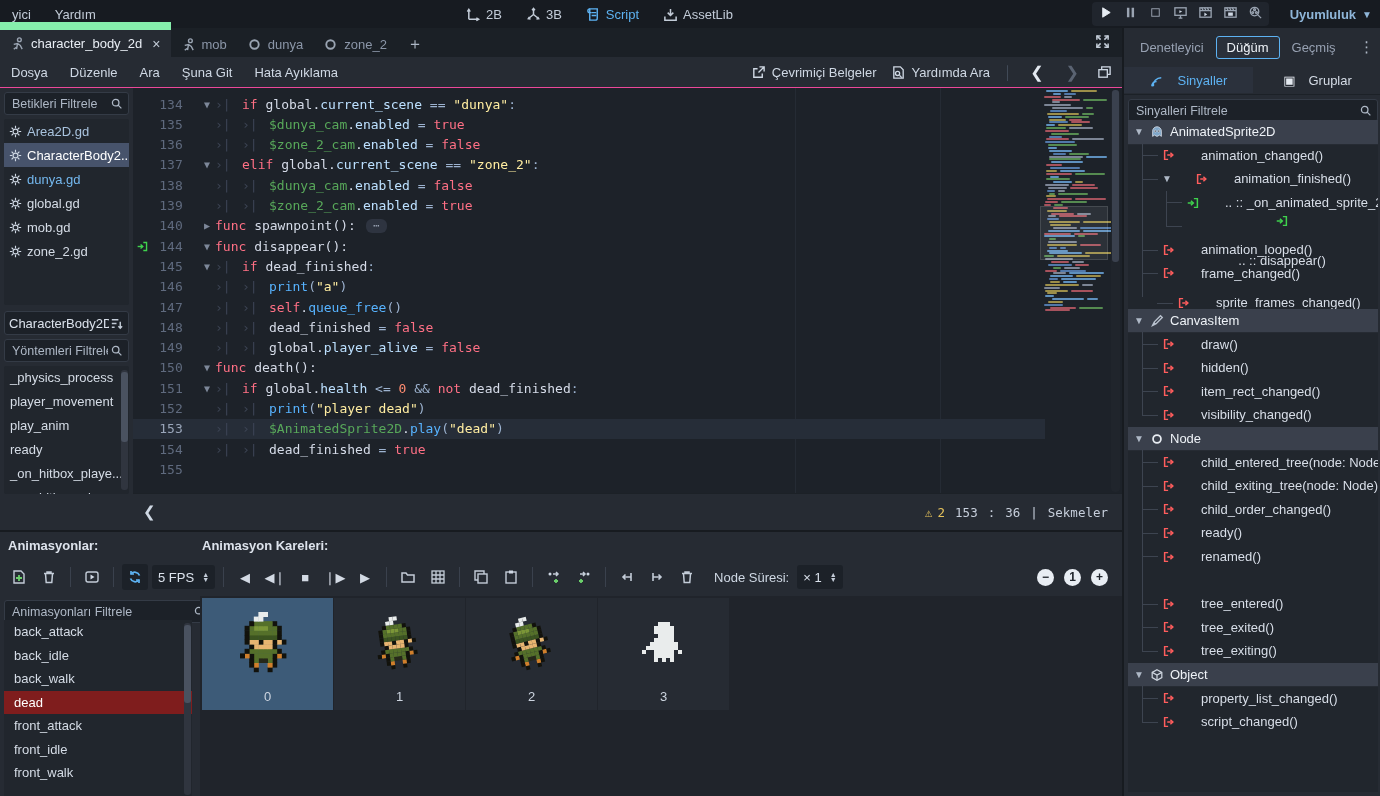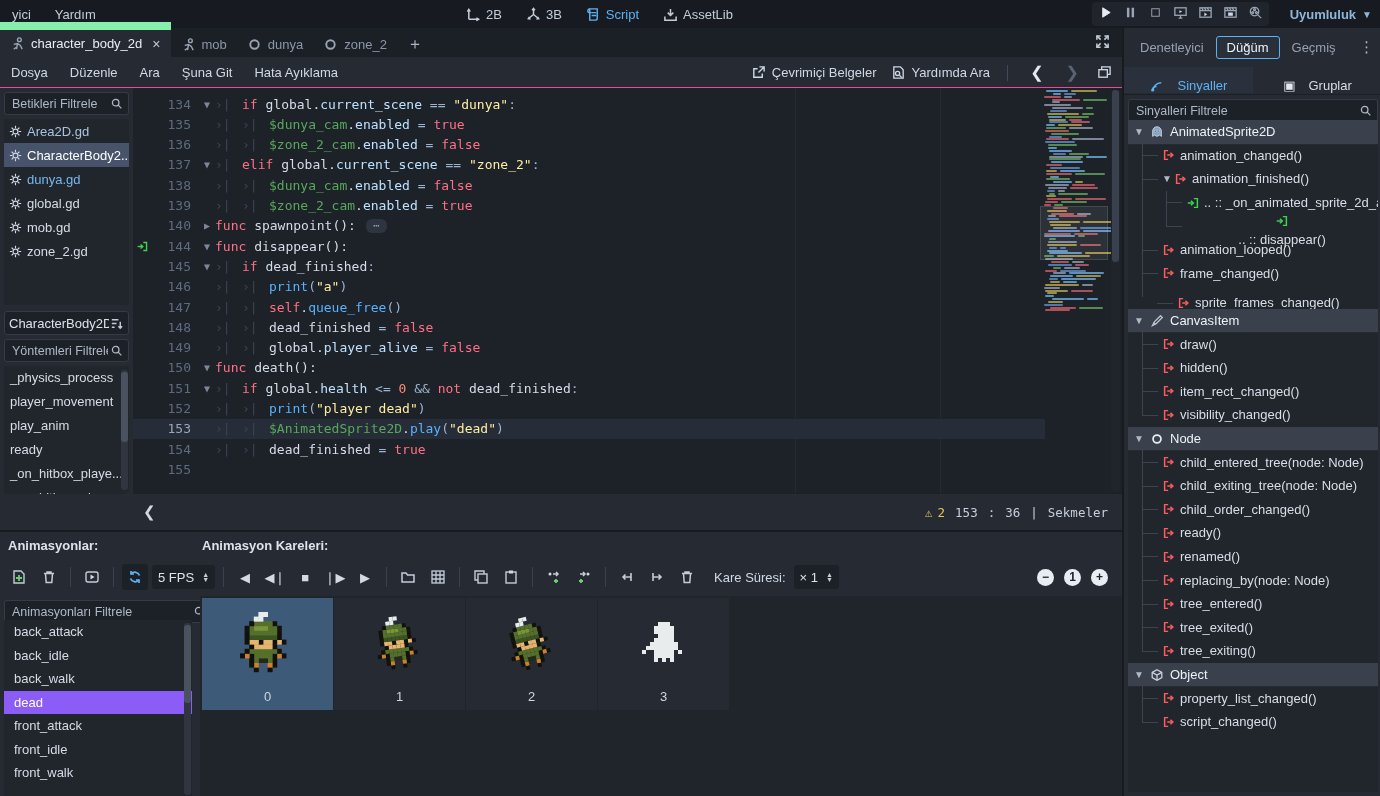--- a/index.html
+++ b/index.html
@@ -64,21 +64,21 @@
   .mitem{height:24px;line-height:24px;padding:0 6px;color:#d5dce6;white-space:nowrap;overflow:hidden;}
   .vscroll{position:absolute;right:1px;top:2px;width:7px;border-radius:3px;background:#30353f;}
   .vscroll .thumb{position:absolute;left:0;width:7px;border-radius:3px;background:#4a5260;}
   
   #code{position:absolute;left:133px;top:60px;right:0;bottom:36px;background:#1d2229;overflow:hidden;}
   .guide{position:absolute;top:0;bottom:0;width:1px;background:#252b34;}
   .code-line{position:absolute;left:0;right:80px;height:20px;display:flex;align-items:center;
              font-family:"DejaVu Sans Mono",monospace;font-size:13px;white-space:pre;}
   .code-line.current{background:#262d38;right:77px;}
   .g-conn{width:18px;text-align:center;display:flex;justify-content:center;}
-  .g-num{width:40px;text-align:right;color:#5f6a7e;padding-right:8px;}
+  .g-num{width:40px;text-align:center;color:#5f6a7e;padding-right:8px;}
   .code-line.current .g-num{color:#9aa6ba;}
   .g-fold{width:16px;color:#7d8799;font-size:10px;text-align:center;}
   .tabmark{display:inline-block;width:27px;color:#3c4454;}
   .tok-kw{color:#ff7085;}
   .tok-str{color:#ffeda1;}
   .tok-node{color:#58a85a;}
   .tok-fn{color:#57b3ff;}
   .tok-mem{color:#bce0ff;}
   .tok-sym{color:#9db3d0;}
   .tok-num{color:#ff8c70;}
@@ -115,48 +115,48 @@
   .spin .ud{display:flex;flex-direction:column;font-size:7px;color:#c3ccd8;line-height:5px;}
   .playtxt{font-size:13px;color:#d3dae4;width:26px;height:26px;display:flex;align-items:center;justify-content:center;}
   #bp-zoom{margin-left:auto;display:flex;align-items:center;gap:10px;padding-right:14px;}
   .zbtn{width:17px;height:17px;border-radius:50%;background:#e8edf3;color:#20252c;font-weight:bold;
         display:flex;align-items:center;justify-content:center;font-size:12px;line-height:1;}
   #framedur{display:flex;align-items:center;gap:8px;margin-left:10px;color:#cfd8e4;}
   
   #animfilter{position:absolute;left:0;top:64px;width:196px;}
   #animlist{position:absolute;left:4px;top:88px;width:188px;bottom:0;background:#21262d;overflow:hidden;}
   .aitem{height:23.5px;line-height:23.5px;padding:0 10px;color:#d5dce6;}
-  .aitem.sel{background:#8b5cf6;color:#fff;}
+  .aitem.sel{background:#7f1d1d;color:#fff;}
   
   #framespane{position:absolute;left:200px;top:64px;right:0;bottom:0;background:#20242b;}
   #frames{position:absolute;left:2px;top:2px;display:flex;gap:1px;}
   .frame{width:131px;height:112px;position:relative;background:#262b33;}
   .frame.sel{background:#3d5b78;}
   .frame .num{position:absolute;bottom:6px;width:100%;text-align:center;color:#cdd5e0;}
   .frame .spr{position:absolute;left:50%;top:44px;}
   
   #dock{position:absolute;left:1122px;top:28px;width:258px;bottom:0;background:#262b33;
         border-left:2px solid #171b20;}
   #docktabs{height:30px;display:flex;align-items:center;padding:4px 4px 0 6px;gap:2px;}
   .dtab{padding:3px 10px;color:#97a1b2;border-radius:3px;}
   .dtab.active{border:1px solid #5db2f2;background:#2a303a;color:#eef2f7;}
   #dockdots{margin-left:auto;color:#aeb8c6;font-size:15px;padding-right:4px;}
   #subtabs{height:28px;display:flex;align-items:center;margin-top:4px;border-bottom:1px solid #1c2127;}
-  .sub{flex:1;display:flex;align-items:flex-end;justify-content:center;gap:13px;height:26px;color:#d5dce6;}
+  .sub{flex:1;display:flex;align-items:center;justify-content:center;gap:13px;height:26px;color:#d5dce6;}
   .sub.active{color:#5db2f2;background:#2b313c;}
   .sub .ic{stroke:#d5dce6;}
   .sub.active .ic{stroke:#5db2f2;}
   .sub .boxglyph{font-size:13px;color:#e4e9f0;}
   #sigfilter{margin:4px 4px;}
   #sigtree{position:absolute;left:4px;right:4px;top:92px;bottom:4px;background:#21262d;overflow:hidden;}
   .cat{height:23.6px;display:flex;align-items:center;gap:6px;background:#3a404c;color:#eef2f7;
        padding-left:6px;border-bottom:1px solid #262b33;}
   .cat .chev{font-size:10px;color:#aeb8c6;width:10px;}
   .cat .ic{width:14px;height:14px;}
-  .trow{height:23.6px;display:flex;align-items:center;gap:4px;color:#d8dee8;position:relative;white-space:nowrap;}
+  .trow{height:23.6px;display:flex;align-items:center;gap:25px;color:#d8dee8;position:relative;white-space:nowrap;}
   .trow .ic{width:14px;height:14px;}
   .lvl1{padding-left:34px;}
   .lvl2{padding-left:58px;}
   .trow .hline{position:absolute;top:11.5px;height:1px;background:#3d4450;}
   .lvl1 .hline{left:14px;width:16px;}
   .lvl2 .hline{left:38px;width:16px;}
   .vguide{position:absolute;width:1px;background:#3d4450;}
   .trow .chev{font-size:10px;color:#aeb8c6;margin-right:-2px;}
 </style>
 </head>
@@ -774,21 +774,21 @@
         <svg class="ic" viewBox="0 0 16 16" fill="none" stroke="currentColor">
           <use href="#mover"></use>
         </svg>
       </div>
       <div class="tbtn">
         <svg class="ic" viewBox="0 0 16 16" fill="none" stroke="currentColor">
           <use href="#trash"></use>
         </svg>
       </div>
       <div id="framedur">
-        <span>Kare Süresi:</span>
+        <span>Node Süresi:</span>
 <span class="spin">
           <span>× 1</span>
           <span class="ud">▲<br>▼</span>
         </span>
       </div>
       <div id="bp-zoom">
         <span class="zbtn">−</span>
 <span class="zbtn">1</span>
 <span class="zbtn">+</span>
       </div>
@@ -994,27 +994,20 @@
         </svg>
         <span>ready()</span>
       </div>
       <div class="trow lvl1" style="position: absolute; left: 0px; right: 0px; top: 424.8px;">
         <span class="hline"></span>
         <svg class="ic" viewBox="0 0 16 16" fill="none" stroke="#ff5d5d">
           <use href="#sigout"></use>
         </svg>
         <span>renamed()</span>
       </div>
-      <div class="trow lvl1" style="position: absolute; left: 0px; right: 0px; top: 448.4px;">
-        <span class="hline"></span>
-        <svg class="ic" viewBox="0 0 16 16" fill="none" stroke="#ff5d5d">
-          <use href="#sigout"></use>
-        </svg>
-        <span>replacing_by(node: Node)</span>
-      </div>
       <div class="trow lvl1" style="position: absolute; left: 0px; right: 0px; top: 472px;">
         <span class="hline"></span>
         <svg class="ic" viewBox="0 0 16 16" fill="none" stroke="#ff5d5d">
           <use href="#sigout"></use>
         </svg>
         <span>tree_entered()</span>
       </div>
       <div class="trow lvl1" style="position: absolute; left: 0px; right: 0px; top: 495.6px;">
         <span class="hline"></span>
         <svg class="ic" viewBox="0 0 16 16" fill="none" stroke="#ff5d5d">

